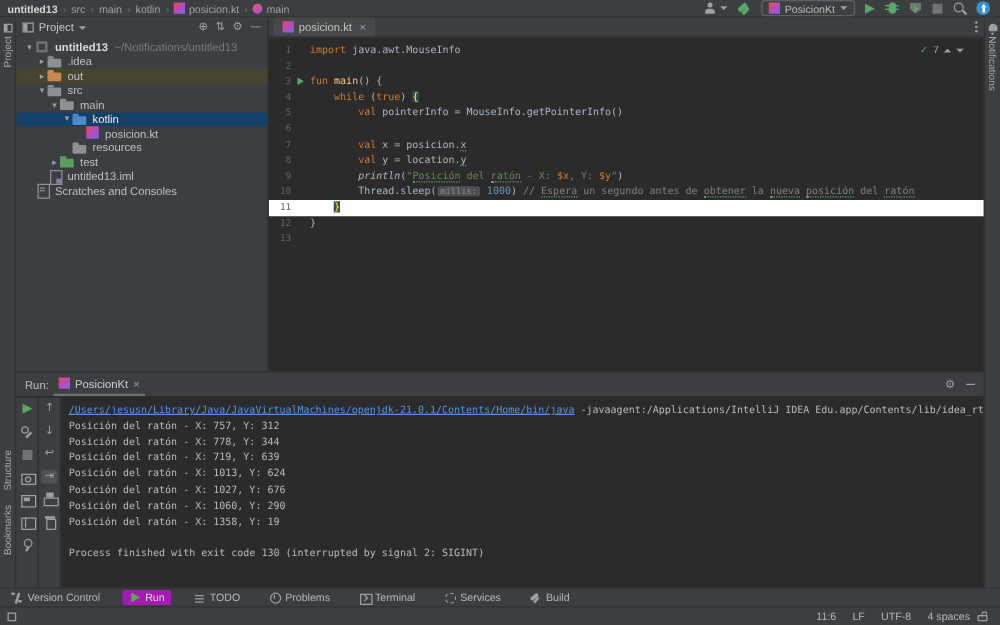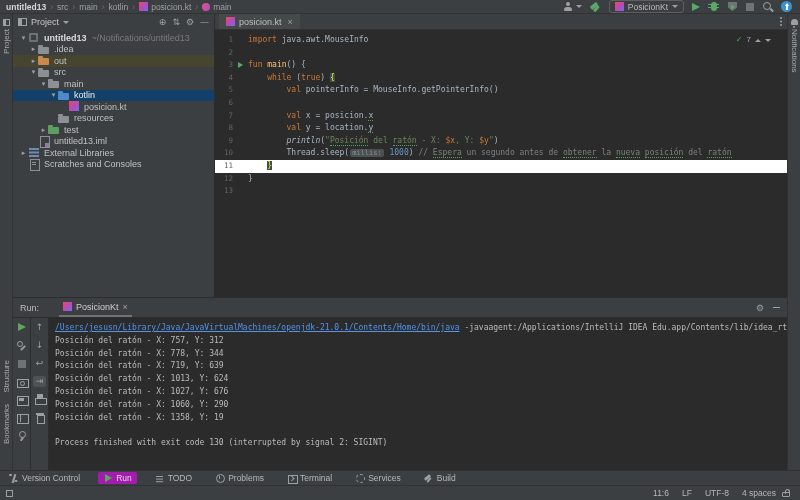--- a/index.html
+++ b/index.html
@@ -91,21 +91,21 @@
   .tk-prop{color:#9876AA;font-style:italic}.tk-def{color:#A9B7C6}
   .u{border-bottom:1px dotted #5C9E60}
   .tk-hint{background:#4C5052;color:#8C9092;border-radius:2px;padding:0 2px;font-size:7px;margin:0 1px}
   .tk-brace{background:#3B514D;color:#FFEF28}
   .inspect{position:absolute;top:4px;right:16px;display:flex;align-items:center;gap:4px;font-size:8px;color:#A8ADB0;font-family:"Liberation Sans",sans-serif}
   .chk{color:#5C9E60}
   .caretUp{width:0;height:0;border-left:3px solid transparent;border-right:3px solid transparent;border-bottom:3.5px solid #9DA0A3}
   .caretDn{width:0;height:0;border-left:3px solid transparent;border-right:3px solid transparent;border-top:3.5px solid #9DA0A3}
   
   .runpanel{height:173px;border-top:1px solid #2D2D2D;display:flex;flex-direction:column;background:#3C3F41}
-  .rp-head{height:19px;display:flex;align-items:center;padding:0 7px;gap:20px;font-size:9px;flex:none}
+  .rp-head{height:19px;display:flex;align-items:center;padding:0 7px;gap:4px;font-size:9px;flex:none}
   .rp-tab{display:flex;align-items:center;gap:4px;height:100%;padding:0 4px;border-bottom:2px solid #6E7375;color:#CFCFCF}
   .rp-tab .x{color:#9DA0A3}
   .rp-right{margin-left:auto;display:flex;gap:9px;align-items:center;color:#9DA0A3;font-family:"DejaVu Sans",sans-serif}
   .minus{width:7px;height:1.5px;background:#9DA0A3;display:block}
   .rp-body{flex:1;display:flex;min-height:0;background:#2B2B2B;border-top:1px solid #2D2D2D}
   .rp-tools,.rp-ctools{width:18px;flex:none;background:#3C3F41;border-right:1px solid #2D2D2D;display:flex;flex-direction:column;align-items:center;padding-top:4px;gap:7px}
   .gico{color:#9DA0A3;font-size:9px;line-height:11px;width:13px;text-align:center;font-family:"DejaVu Sans",sans-serif}
   .gico.active{background:#4E5254;border-radius:2px}
   .ico{position:relative;width:12px;height:11px;display:block}
   .ico-rerun::before{content:"";position:absolute;left:2px;top:1px;border-left:8px solid #5CA65C;border-top:4.5px solid transparent;border-bottom:4.5px solid transparent}
@@ -275,25 +275,20 @@
               </div>
               <div class="trow" style="padding-left: 26px;">
                 <span class="arr">▸</span>
                 <span class="ti tif ti-folder-test"></span>
                 <span class="tlabel">test</span>
               </div>
               <div class="trow" style="padding-left: 16px;">
                 <span class="arr"></span>
                 <span class="ti ti-doc ti-iml"></span>
                 <span class="tlabel">untitled13.iml</span>
-              </div>
-              <div class="trow" style="padding-left: 6px;">
-                <span class="arr">▸</span>
-                <span class="ti ti-libs"></span>
-                <span class="tlabel">External Libraries</span>
               </div>
               <div class="trow" style="padding-left: 6px;">
                 <span class="arr"></span>
                 <span class="ti ti-doc ti-scratch"></span>
                 <span class="tlabel">Scratches and Consoles</span>
               </div>
             </div>
         </div>
 
         <div class="editor">

